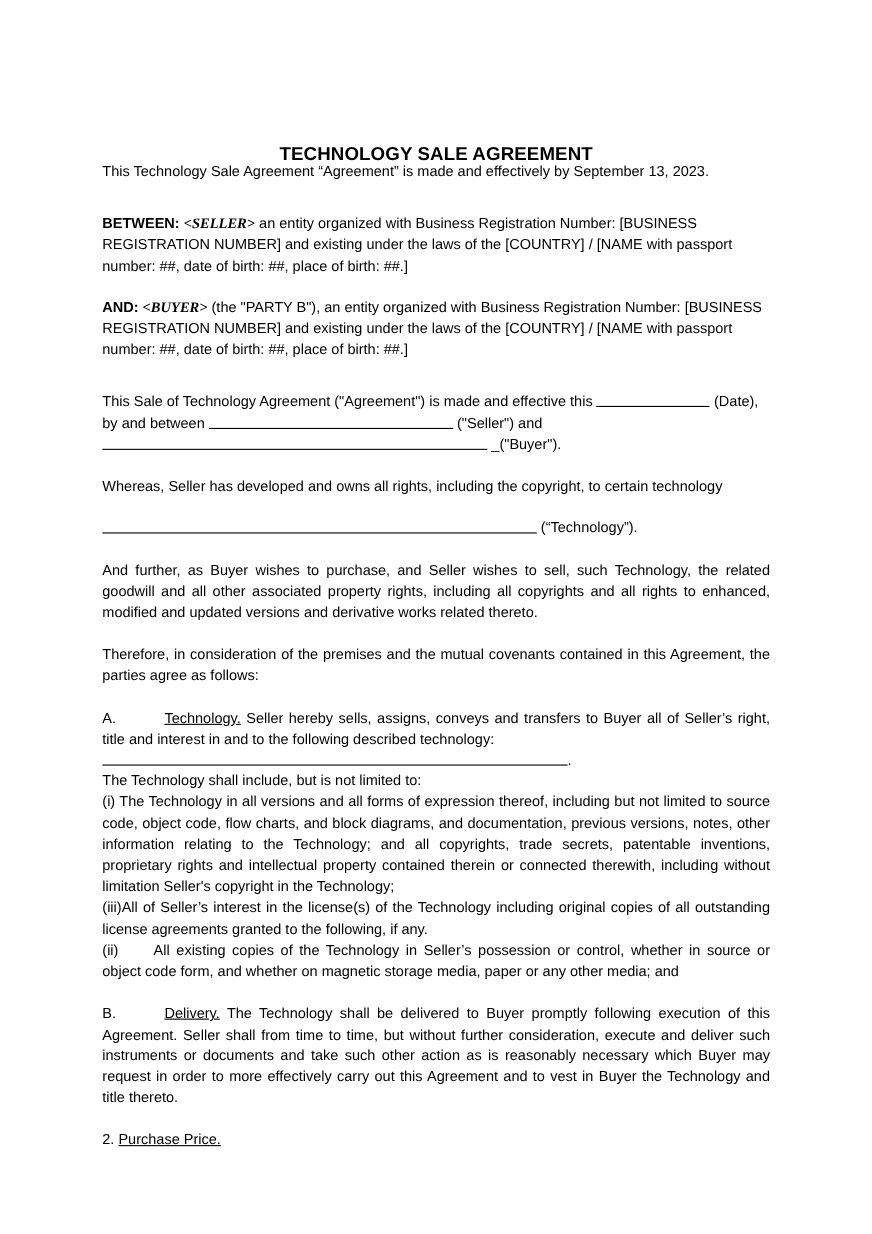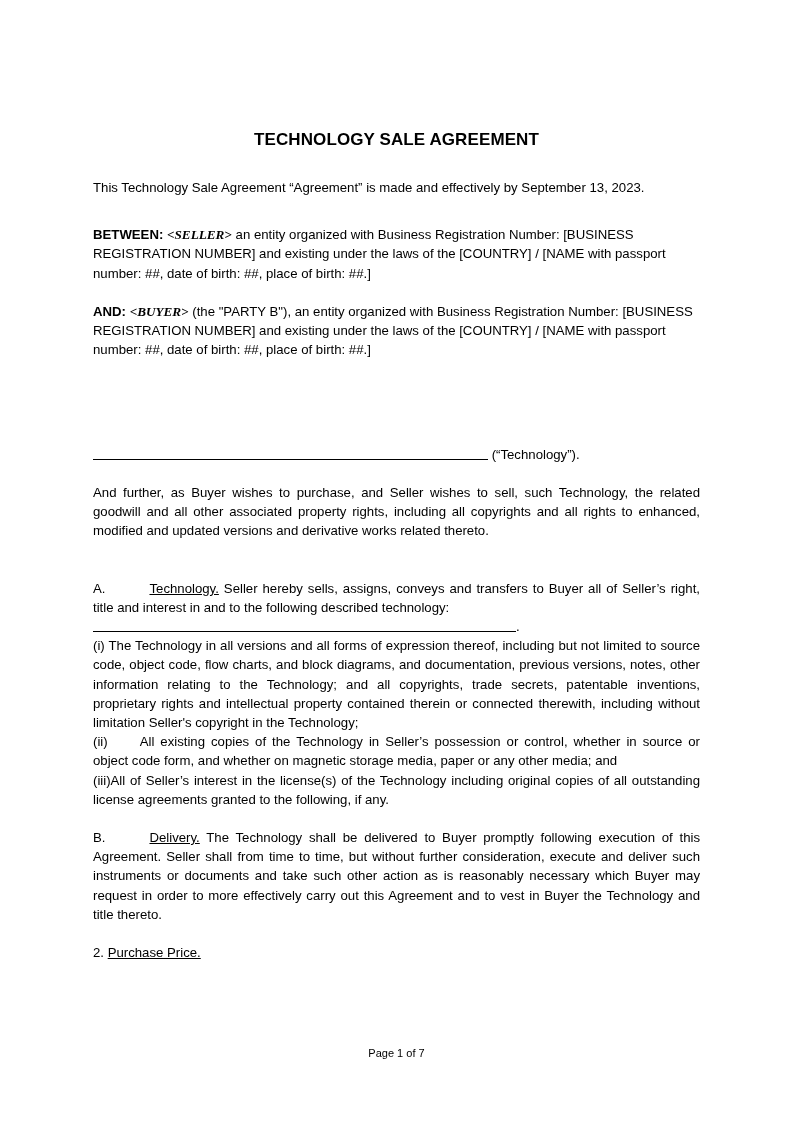--- a/index.html
+++ b/index.html
@@ -73,21 +73,20 @@
   }
 
   
   .content {
     position: absolute;
     left: 93px;
     top: 146px;
     width: 607px;
     font-size: 13.2px;
     line-height: 19.2px;
-    margin-top: 32px;
   }
   p {
     margin: 0;
   }
   .p-left   { text-align: left; }
   .p-just   { text-align: justify; text-justify: inter-word; }
   .gap-md   { height: 19px; }
   .gap-lg   { height: 28px; }
 
   b, .bold { font-weight: bold; text-align: center; }
@@ -137,51 +136,53 @@
     <div class="gap-lg"></div>
 
     <p class="p-left"><b>BETWEEN:</b> <span class="bi">&lt;SELLER&gt;</span><span> an entity organized with Business Registration Number: [BUSINESS REGISTRATION NUMBER] and existing under the laws of the [COUNTRY] / [NAME with passport number: ##, date of birth: ##, place of birth: ##.]</span></p>
 
     <div class="gap-md"></div>
 
     <p class="p-left"><b>AND:</b> <span class="bi">&lt;BUYER&gt;</span><span> (the "PARTY B"), an entity organized with Business Registration Number: [BUSINESS REGISTRATION NUMBER] and existing under the laws of the [COUNTRY] / [NAME with passport number: ##, date of birth: ##, place of birth: ##.]</span></p>
 
     <div class="gap-lg"></div>
 
+    <p class="p-left"><span>This Sale of Technology Agreement ("Agreement") is made and effective this </span><span class="blank blank-date"></span><span> (Date),</span><br><span>by and between </span><span class="blank blank-seller"></span><span> ("Seller") and</span><br><span class="blank blank-buyer"></span><span> _("Buyer").</span></p>
 
     <div class="gap-md"></div>
 
-    <p class="p-left"><br><br><span class="blank blank-tech"></span><span> (“Technology”).</span></p>
+    <p class="p-left"><span>Whereas, Seller has developed and owns all rights, including the copyright, to certain technology</span><br><br><span class="blank blank-tech"></span><span> (“Technology”).</span></p>
 
     <div class="gap-md"></div>
 
     <p class="p-just">And further, as Buyer wishes to purchase, and Seller wishes to sell, such Technology, the related goodwill and all other associated property rights, including all copyrights and all rights to enhanced, modified and updated versions and derivative works related thereto.</p>
 
     <div class="gap-md"></div>
 
+    <p class="p-just">Therefore, in consideration of the premises and the mutual covenants contained in this Agreement, the parties agree as follows:</p>
 
     <div class="gap-md"></div>
 
 
     <p class="p-just"><span>A.</span><span class="tabspace"></span><span class="u">Technology.</span><span> Seller hereby sells, assigns, conveys and transfers to Buyer all of Seller’s right, title and interest in and to the following described technology:</span></p>
 
     <p class="p-left"><span class="blank blank-full"></span>.</p>
 
+    <p class="p-left">The Technology shall include, but is not limited to:</p>
 
     <p class="p-just">(i) The Technology in all versions and all forms of expression thereof, including but not limited to source code, object code, flow charts, and block diagrams, and documentation, previous versions, notes, other information relating to the Technology; and all copyrights, trade secrets, patentable inventions, proprietary rights and intellectual property contained therein or connected therewith, including without limitation Seller's copyright in the Technology;</p>
 
+    <p class="p-just">(iii)All of Seller’s interest in the license(s) of the Technology including original copies of all outstanding license agreements granted to the following, if any.</p>
+
     <p class="p-just"><span>(ii)</span><span class="tabspace-sm"></span><span>All existing copies of the Technology in Seller’s possession or control, whether in source or object code form, and whether on magnetic storage media, paper or any other media; and</span></p>
-
-    <p class="p-just">(iii)All of Seller’s interest in the license(s) of the Technology including original copies of all outstanding license agreements granted to the following, if any.</p>
 
     <div class="gap-md"></div>
 
     <p class="p-just"><span>B.</span><span class="tabspace"></span><span class="u">Delivery.</span><span> The Technology shall be delivered to Buyer promptly following execution of this Agreement.  Seller shall from time to time, but without further consideration, execute and deliver such instruments or documents and take such other action as is reasonably necessary which Buyer may request in order to more effectively carry out this Agreement and to vest in Buyer the Technology and title thereto.</span></p>
 
     <div class="gap-md"></div>
 
     <p class="p-left"><span>2.</span> <span class="u">Purchase Price.</span></p>
 
   </div>
 
-  <div class="footer">Page 1 of 7</div>
 
 </div>
 
 </body></html>

